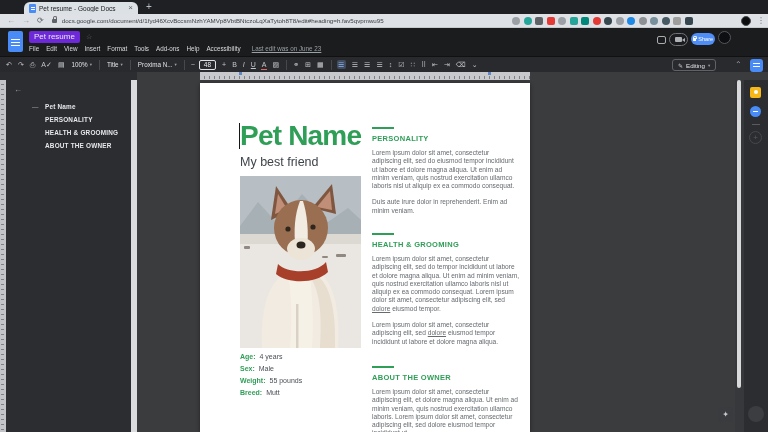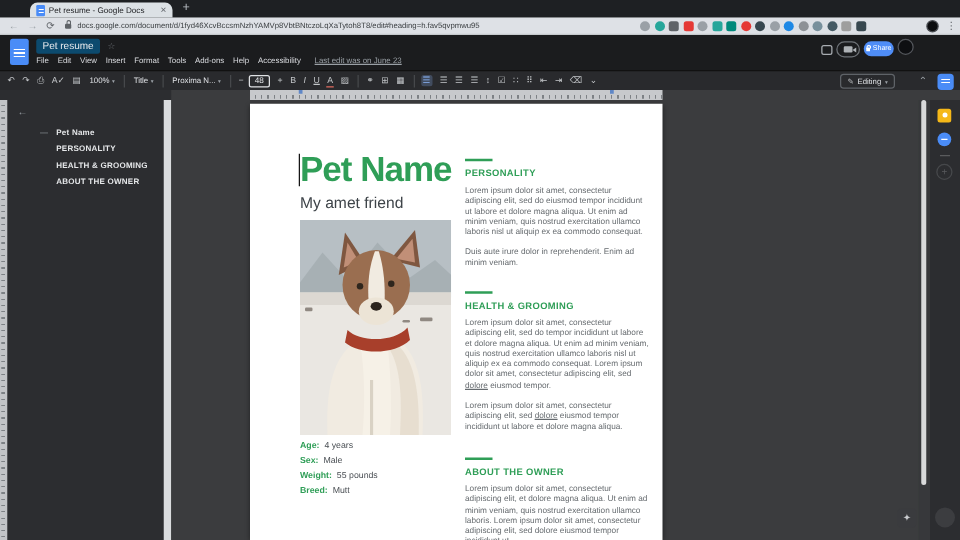--- a/index.html
+++ b/index.html
@@ -24,21 +24,21 @@
   .url{font-size:6.2px;color:#3c4043;margin-left:5px;white-space:nowrap;overflow:hidden;width:440px;}
   .extbar{position:absolute;left:512px;top:0;height:14px;display:flex;align-items:center;gap:3.5px;}
   .ext{width:8px;height:8px;display:inline-block;}
   .chrome-avatar{position:absolute;left:741px;top:2px;width:10px;height:10px;border-radius:50%;background:#0c0d0f;border:1px solid #4a4d52;}
   .kebab{position:absolute;left:757px;top:2px;font-size:8px;color:#5f6368;}
 
   
   .docs-header{position:absolute;left:0;top:28px;width:768px;height:28px;background:#1b1c1e;}
   .docs-icon{position:absolute;left:8px;top:3px;width:15px;height:21px;background:#4a8cf7;border-radius:2px;}
   .docs-icon::after{content:"";position:absolute;left:3px;right:3px;top:8px;height:8px;background:repeating-linear-gradient(#fff 0 1px,transparent 1px 3px);}
-  .doc-title-pill{position:absolute;left:29px;top:3px;height:12px;background:#0c4a6e;border-radius:2px;padding:0 5px;font-size:8px;color:#e8eaed;line-height:12px;white-space:nowrap;}
+  .doc-title-pill{position:absolute;left:29px;top:3px;height:12px;background:#6d28d9;border-radius:2px;padding:0 5px;font-size:8px;color:#e8eaed;line-height:12px;white-space:nowrap;}
   .hdr-dim{position:absolute;top:5px;font-size:7px;color:#6e7277;}
   .menus{position:absolute;left:29px;top:17px;display:flex;gap:7px;}
   .menu-item{font-size:6.3px;color:#dadce0;white-space:nowrap;}
   .last-edit{font-size:6.3px;color:#9aa0a6;text-decoration:underline;white-space:nowrap;margin-left:4px;}
   .comment-icon{position:absolute;left:657px;top:8px;width:9px;height:8px;border:1px solid #a9adb2;border-radius:2px;}
   .meet-oval{position:absolute;left:669px;top:5px;width:19px;height:13px;border:1px solid #6f7control;border:1px solid #6f7378;border-radius:8px;display:flex;align-items:center;justify-content:center;}
   .cam{width:7px;height:5px;background:#aeb2b6;border-radius:1px;position:relative;}
   .cam::after{content:"";position:absolute;right:-3px;top:0.5px;border-left:3px solid #aeb2b6;border-top:2px solid transparent;border-bottom:2px solid transparent;transform:scaleX(-1);}
   .share-btn{position:absolute;left:691px;top:5px;width:24px;height:12px;background:var(--share-blue,#4f8df7);border-radius:7px;display:flex;align-items:center;justify-content:center;gap:2px;}
   .share-lock{width:3.5px;height:3px;background:#fff;border-radius:0.5px;position:relative;}
@@ -258,21 +258,21 @@
         <div class="outline-item"><span>HEALTH &amp; GROOMING</span></div>
         <div class="outline-item"><span>ABOUT THE OWNER</span></div>
       </div>
   </div>
   <div class="panel-edge"></div>
 
   <div class="canvas"></div>
   <div class="page">
     <div class="caret"></div>
     <div class="doc-title">Pet Name</div>
-    <div class="doc-subtitle">My amet friend</div>
+    <div class="doc-subtitle">My best friend</div>
 
     <div class="photo">
       <svg viewBox="0 0 121 172" width="121" height="172">
         <rect width="121" height="62" fill="#b7bfc4"></rect>
         <polygon points="0,50 18,26 38,48 62,18 88,46 108,32 121,44 121,62 0,62" fill="#a5aeb3" opacity="0.9"></polygon>
         <rect y="58" width="121" height="114" fill="#eae7e2"></rect>
         <rect y="58" width="121" height="10" fill="#dcd8d2"></rect>
         <g fill="#7a726b" opacity="0.8">
           <rect x="4" y="70" width="6" height="3" rx="1"></rect>
           <rect x="96" y="78" width="10" height="3" rx="1"></rect>

